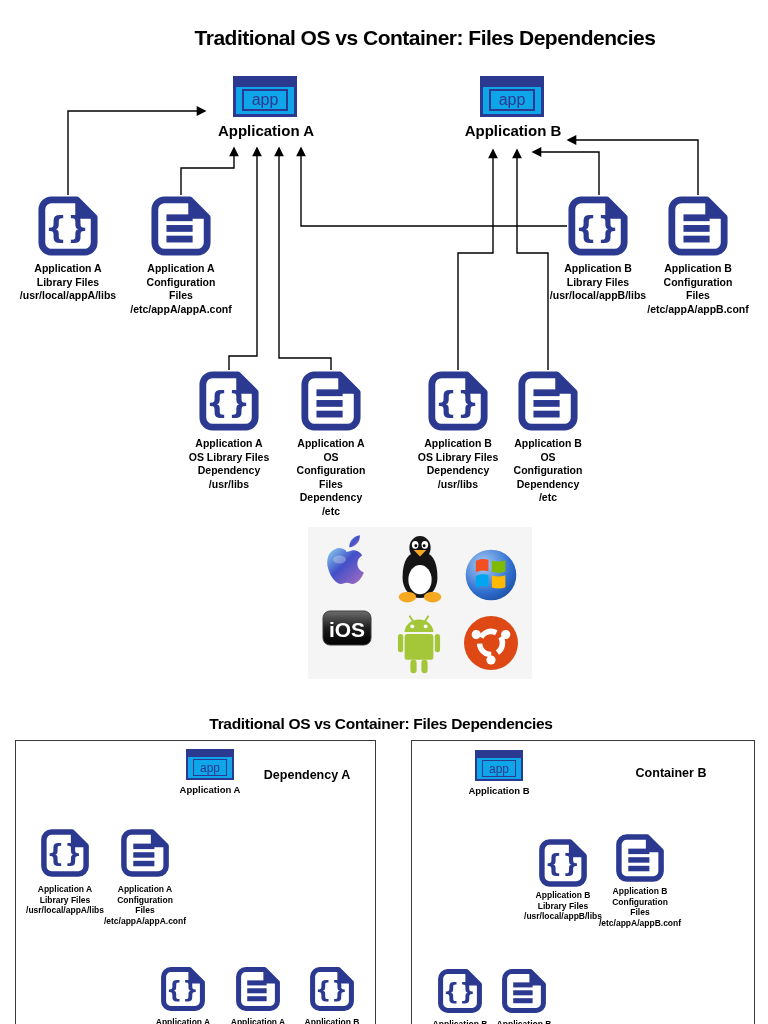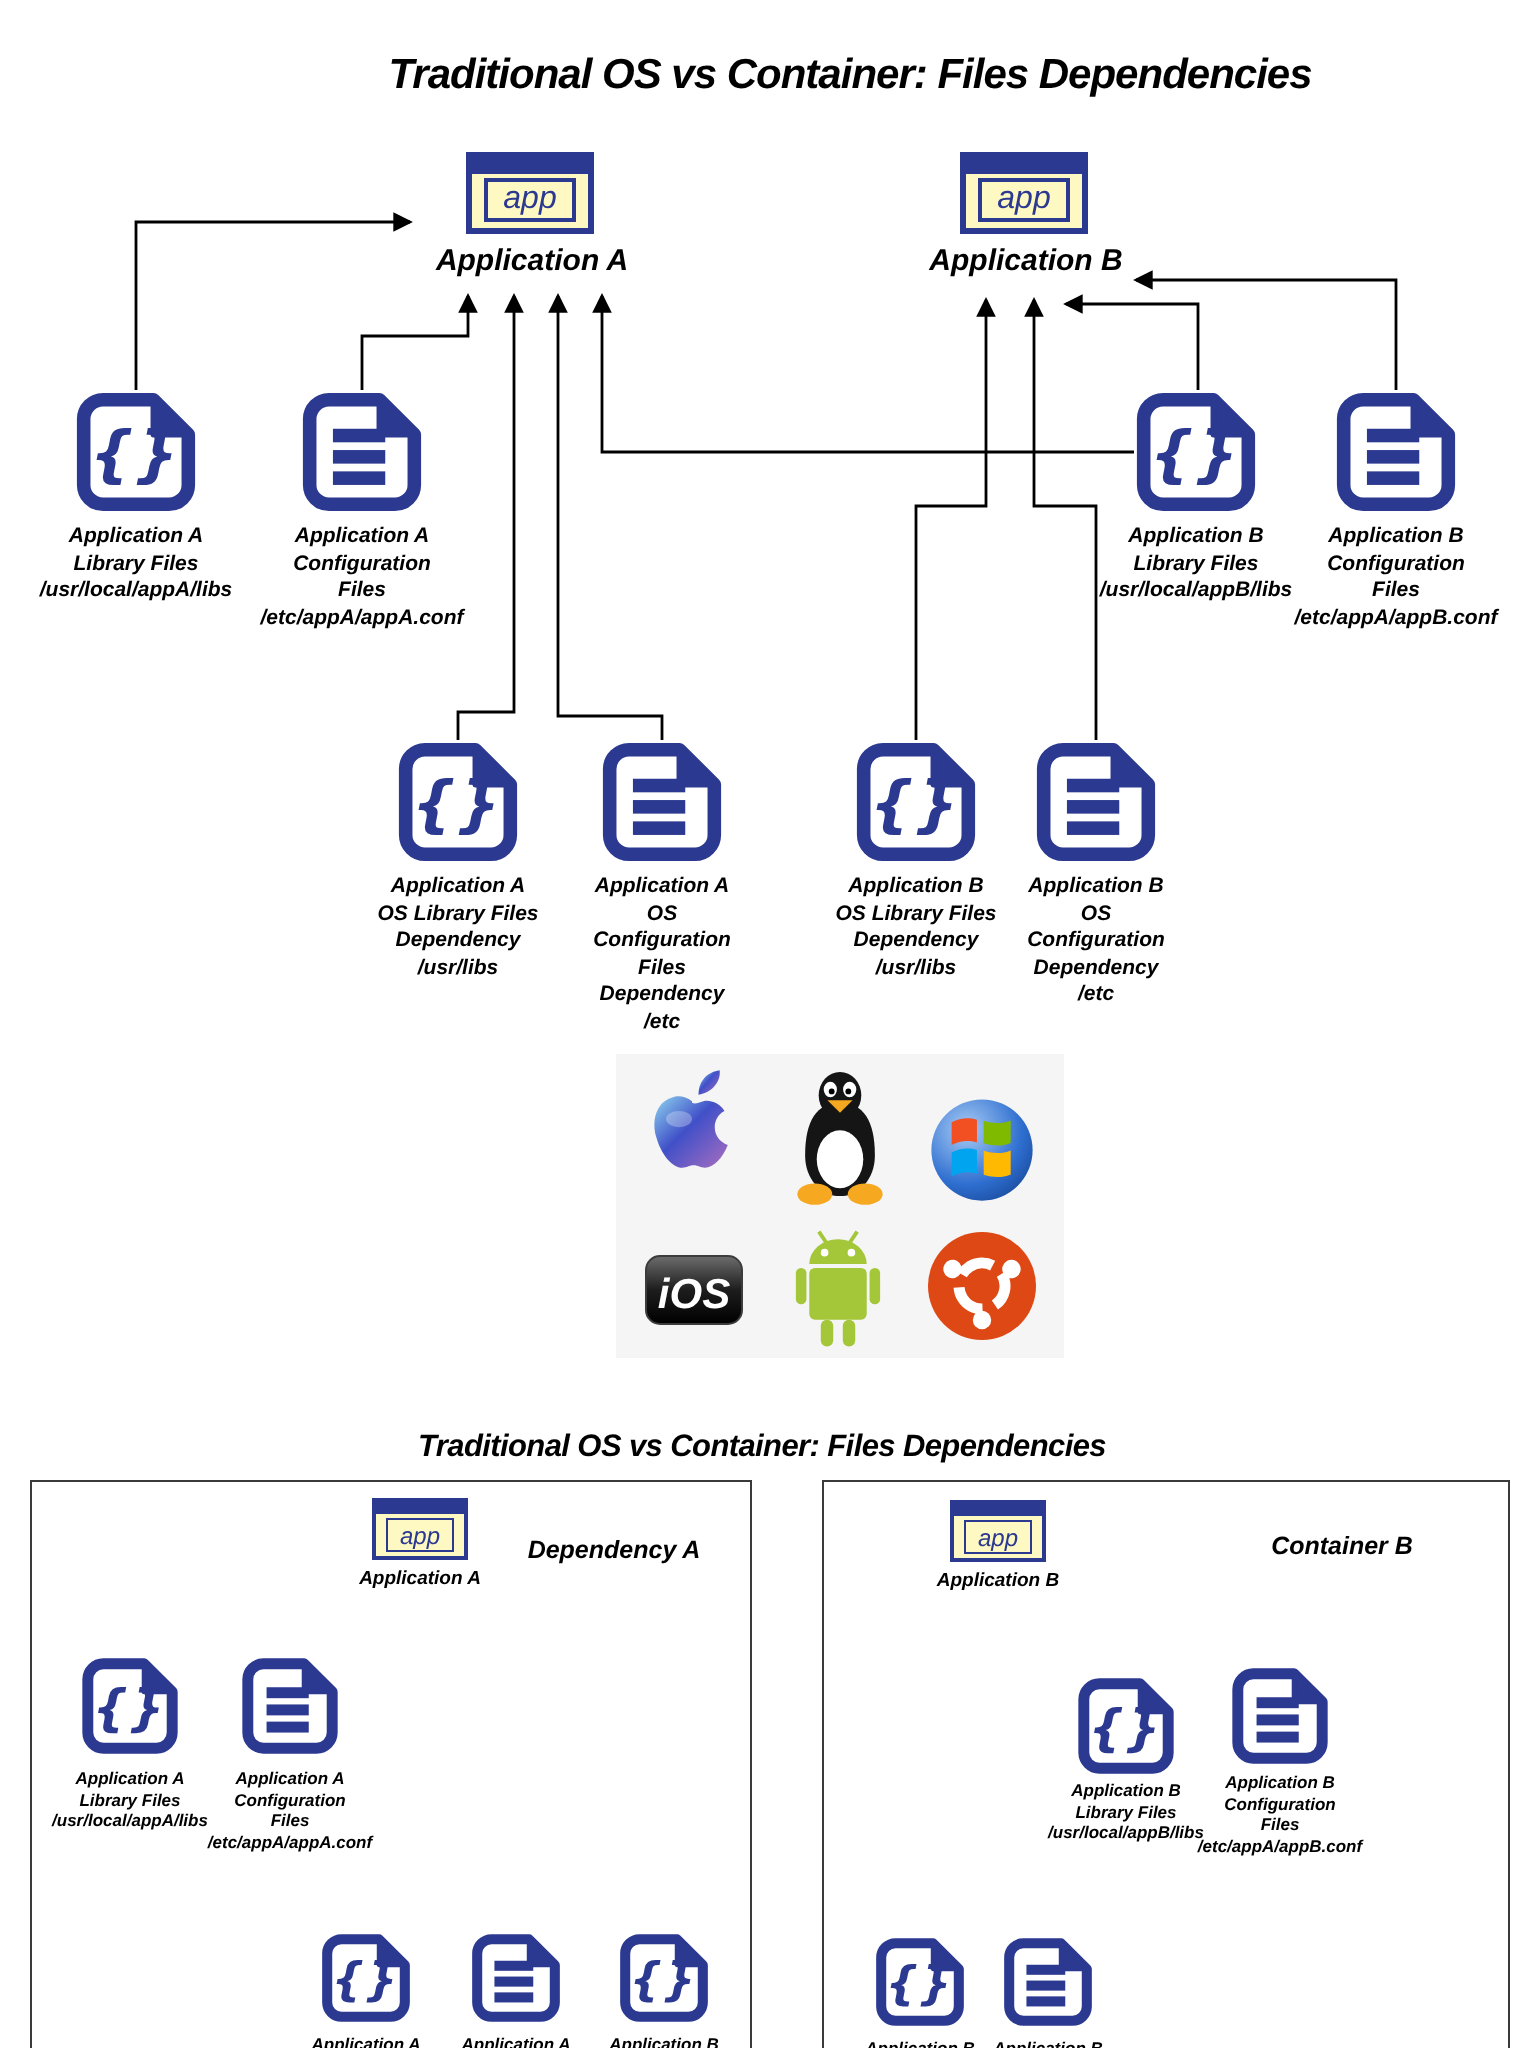--- a/index.html
+++ b/index.html
@@ -1,24 +1,24 @@
 <!DOCTYPE html>
 <html><head>
 <meta charset="utf-8">
 <style>
   html,body{margin:0;padding:0;background:#fff;}
   #page{position:relative;width:768px;height:1024px;background:#fff;overflow:hidden;
-        font-family:"Liberation Sans",sans-serif;color:#000;font-style:italic;}
+        font-family:"Liberation Sans",sans-serif;color:#000;}
   .title1{position:absolute;left:57px;top:26px;width:736px;text-align:center;
           font-size:21px;font-weight:bold;letter-spacing:-0.5px;}
   .title2{position:absolute;left:0;top:715px;width:762px;text-align:center;
           font-size:15.5px;font-weight:bold;letter-spacing:-0.3px;}
   .wires{position:absolute;left:0;top:0;width:768px;height:1024px;pointer-events:none;}
   .wires polyline{fill:none;stroke:#000;stroke-width:1.4;}
-  .appwin{position:absolute;border:3px solid #2b3990;background:#fef9c3;box-sizing:border-box;}
+  .appwin{position:absolute;border:3px solid #2b3990;background:#0ea5e9;box-sizing:border-box;}
   .appwin .bar{height:8px;background:#2b3990;}
   .appwin .inner{position:absolute;left:6px;right:6px;top:10px;bottom:3px;border:2px solid #2b3990;
                  display:flex;align-items:center;justify-content:center;color:#2b3990;font-size:16px;}
   .appwin.small{border-width:2px;}
   .appwin.small .bar{height:6px;}
   .appwin.small .inner{left:5px;right:5px;top:8px;bottom:2px;border-width:1.5px;font-size:12px;}
   .cap{position:absolute;text-align:center;font-weight:bold;font-size:15px;}
   .cap.small{font-size:9.5px;}
   .fl{position:absolute;text-align:center;font-weight:bold;font-size:10.5px;line-height:13.5px;
       white-space:pre-line;}
@@ -222,21 +222,21 @@
             <stop offset="1" stop-color="#123e8c"></stop>
           </radialGradient>
         </defs>
    <circle cx="32" cy="32" r="30" fill="url(#wg)"></circle>
    <path d="M14 29 c5 -2.5 9.5 -3 15 -1.5 L29 14 c-5.5 -1.5 -10 -1 -15 1.5 Z" fill="#f25022"></path>
    <path d="M33 28 c6 1.8 11 1.8 16 -0.2 L49 14.5 c-5 2 -10 2 -16 0.2 Z" fill="#7fba00"></path>
    <path d="M14 33.5 c5 -2.5 9.5 -3 15 -1.5 L29 46 c-5.5 -1.5 -10 -1 -15 1.5 Z" fill="#00a4ef"></path>
    <path d="M33 32.5 c6 1.8 11 1.8 16 -0.2 L49 46.5 c-5 2 -10 2 -16 0.2 Z" fill="#ffb900"></path>
       </svg>
     </div>
-  <div class="logo" id="logo-ios" style="left:322px;top:627px;width:50px;height:36px">
+  <div class="logo" id="logo-ios" style="left:322px;top:610px;width:50px;height:36px">
       <svg viewBox="0 0 50 36">
         <defs>
           <linearGradient id="ig" x1="0" y1="0" x2="0" y2="1">
    <stop offset="0" stop-color="#6d6d6d"></stop>
             <stop offset=".5" stop-color="#1d1d1d"></stop>
             <stop offset="1" stop-color="#000"></stop>
           </linearGradient>
         </defs>
    <rect x="1" y="1" width="48" height="34" rx="7" fill="url(#ig)" stroke="#3c3c3c"></rect>
    <text x="25" y="27" text-anchor="middle" font-family="'Liberation Sans',sans-serif" font-weight="bold" font-size="21" fill="#fff">iOS</text>

